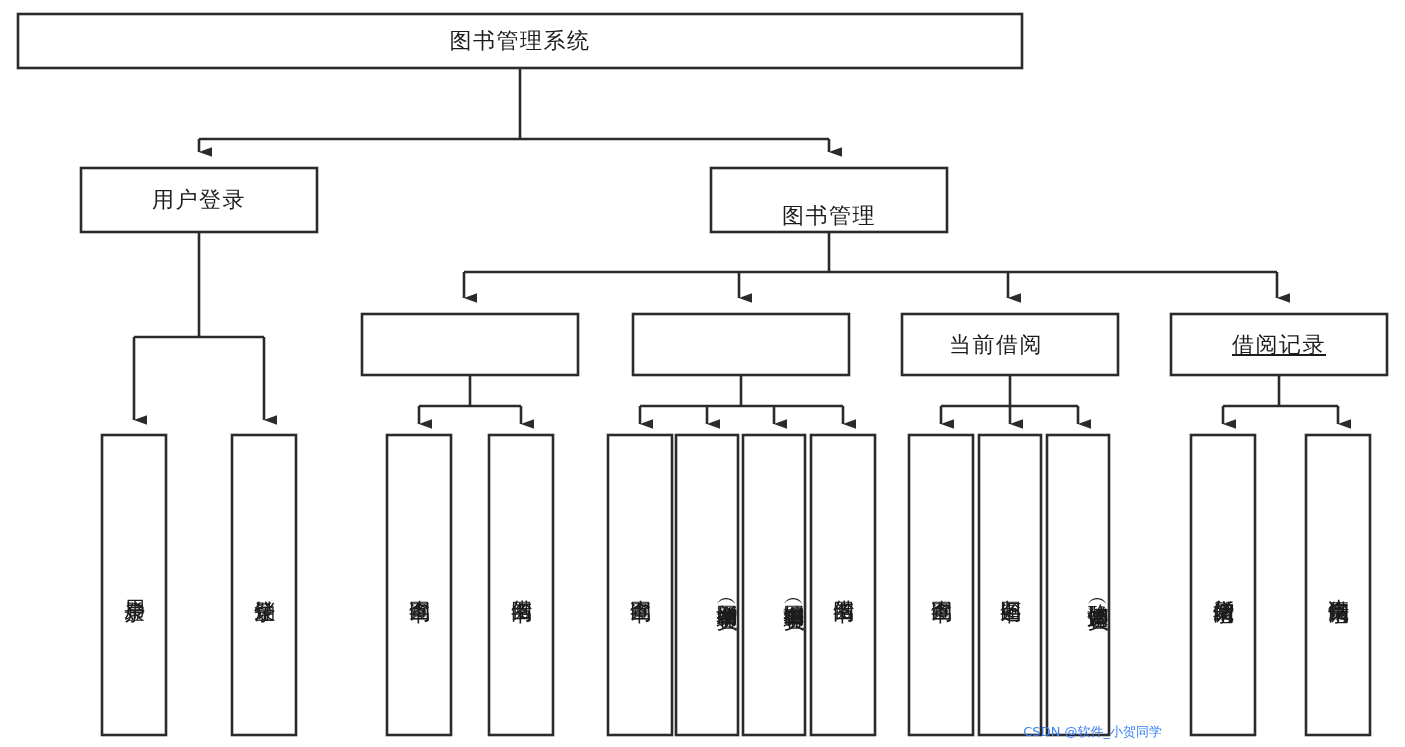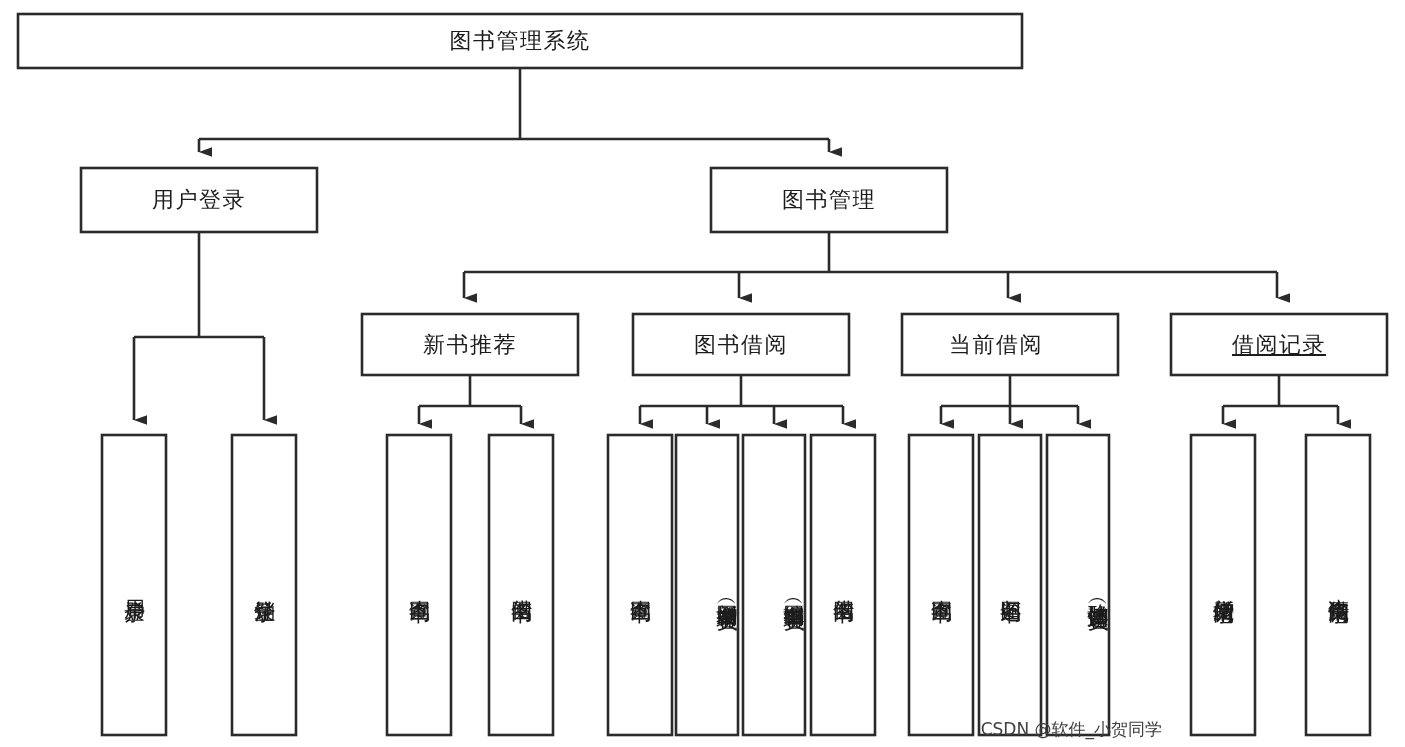--- a/index.html
+++ b/index.html
@@ -42,22 +42,22 @@
   }
   .arrow-head {
     fill: #2b2b2b;
     stroke: none;
   }
   .watermark {
     position: absolute;
     right: 10px;
     bottom: 6px;
     font-family: "DejaVu Sans", "Liberation Sans", sans-serif;
-    font-size: 17px;
-    color: #404040;
+    font-size: 13px;
+    color: #3b82f6;
     white-space: nowrap;
     user-select: none;
   }
   .vlabel {
     position: absolute;
     writing-mode: vertical-rl;
     text-orientation: upright;
     font-family: "DejaVu Sans", "Liberation Sans", sans-serif;
     font-size: 21px;
     line-height: 1.12;
@@ -176,24 +176,22 @@
     <rect class="node-box" x="979" y="435" width="62" height="300"></rect>
     <rect class="node-box" x="1047" y="435" width="62" height="300"></rect>
 
     <rect class="node-box" x="1191" y="435" width="64" height="300"></rect>
     <rect class="node-box" x="1306" y="435" width="64" height="300"></rect>
   </svg>
 
   <div class="hlabel" style="left:18px; top:14px; width:1004px; height:54px;">图书管理系统</div>
 
   <div class="hlabel" style="left:81px; top:168px; width:236px; height:64px;">用户登录</div>
-  <div class="hlabel" style="left:711px; top:168px; width:236px; height:64px;">图书管理</div>
-
-  <div class="hlabel" style="left:362px; top:314px; width:216px; height:61px;">新书推荐</div>
-  <div class="hlabel" style="left:633px; top:314px; width:216px; height:61px;">图书借阅</div>
+  <div class="hlabel" style="left:711px; top:184px; width:236px; height:64px;">图书管理</div>
+
   <div class="hlabel" style="left:888px; top:314px; width:216px; height:61px;">当前借阅</div>
   <div class="hlabel" style="left:1171px; top:314px; width:216px; height:61px;text-decoration:underline;">借阅记录</div>
 
   <div class="vlabel" style="left:102px; top:435px; width:64px; height:300px;">用户登录</div>
   <div class="vlabel" style="left:232px; top:435px; width:64px; height:300px;">注销登录</div>
 
   <div class="vlabel" style="left:387px; top:435px; width:64px; height:300px;">查询图书</div>
   <div class="vlabel" style="left:489px; top:435px; width:64px; height:300px;">借阅图书</div>
 
   <div class="vlabel" style="left:608px; top:435px; width:64px; height:300px;">查询图书</div>

